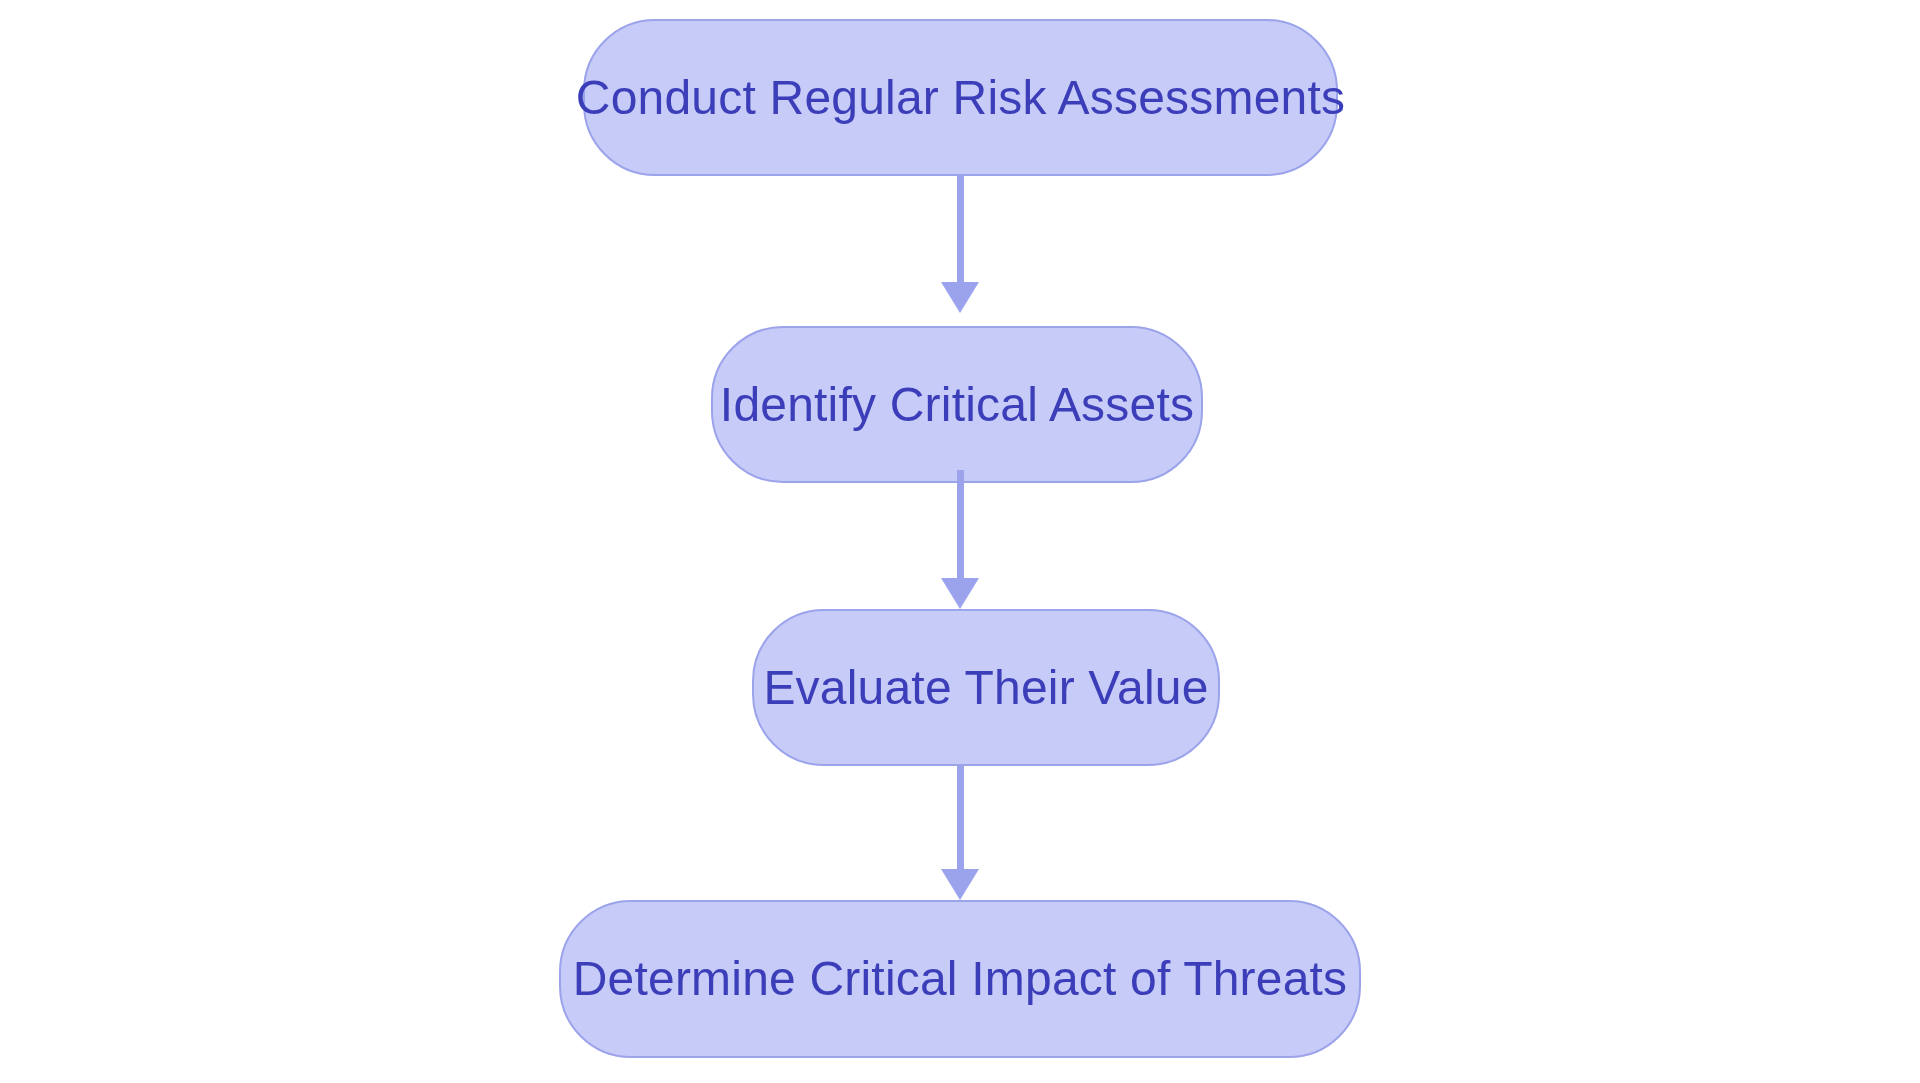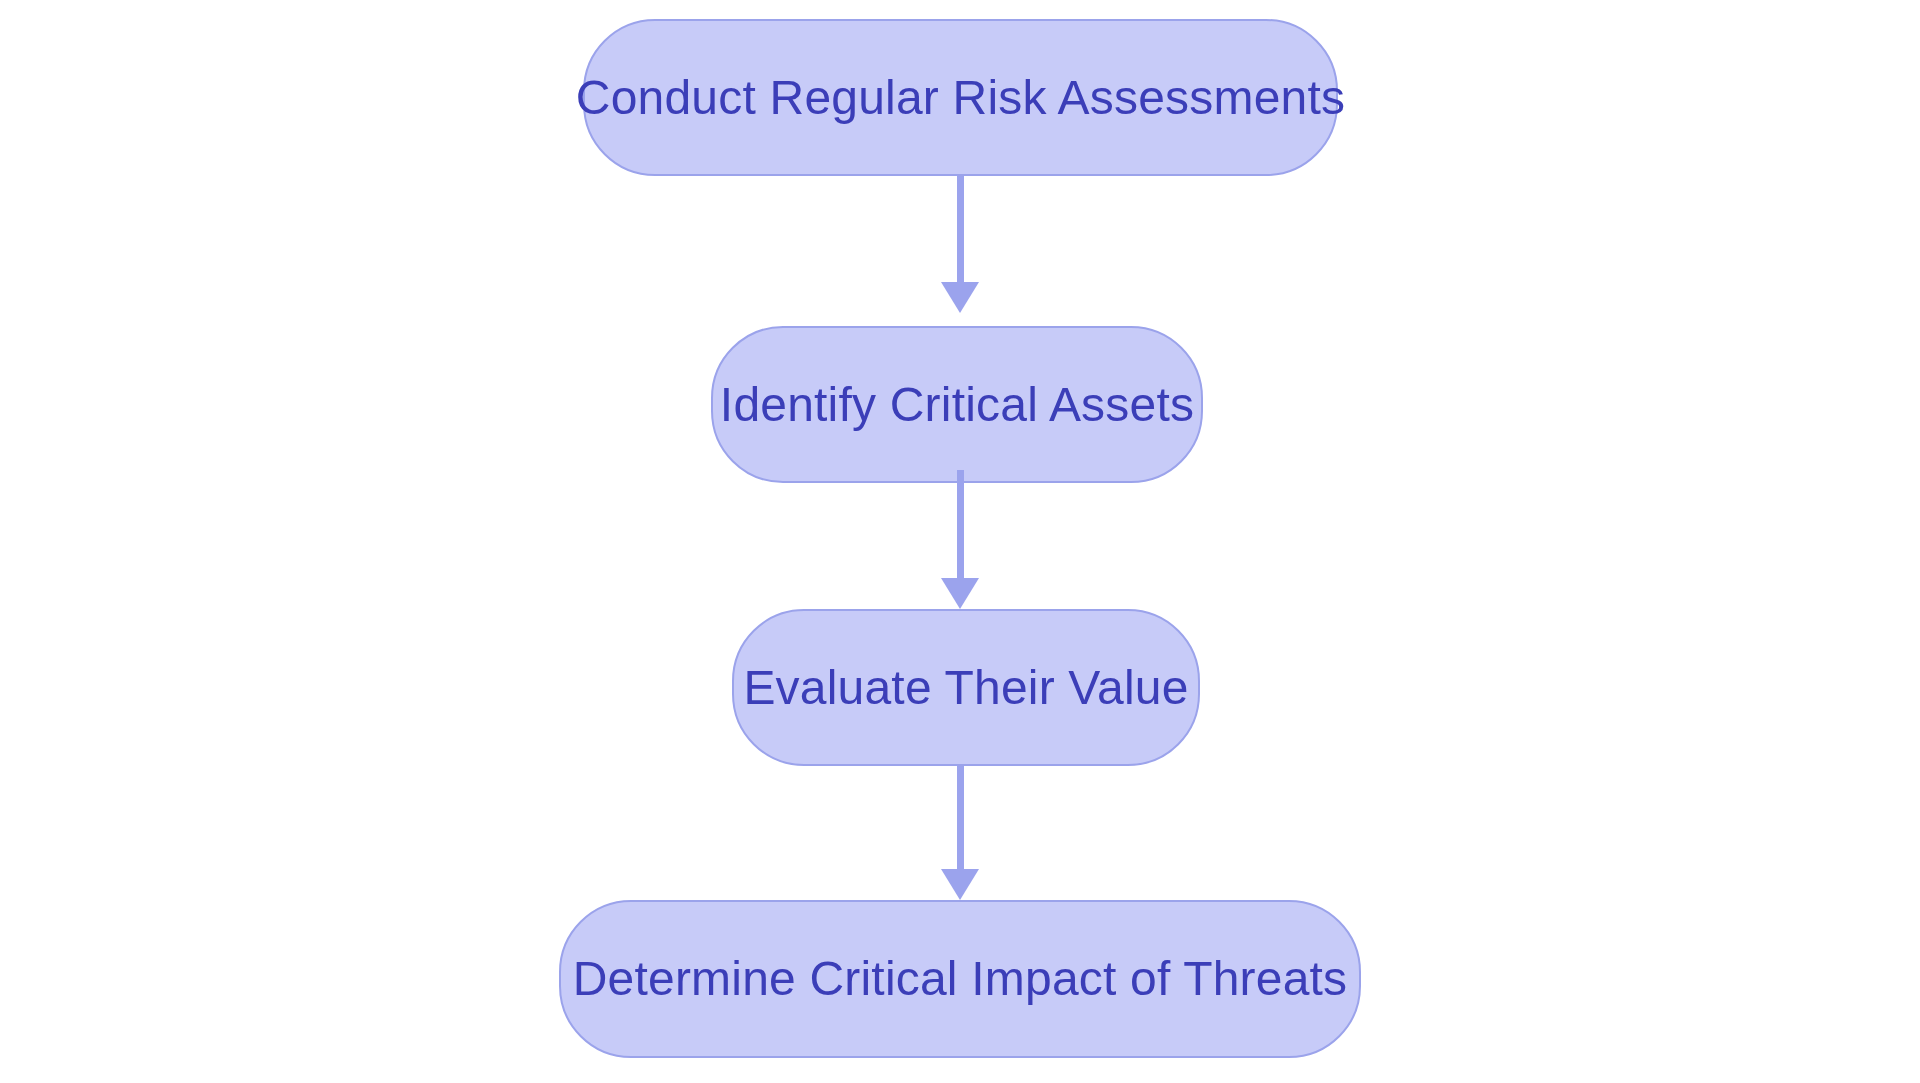--- a/index.html
+++ b/index.html
@@ -35,21 +35,21 @@
     color: var(--node-text, #3b3eb8);
     font-size: 48px;
     line-height: 1.2;
     letter-spacing: 0.2px;
     white-space: nowrap;
     text-align: right;
   }
 
   .node-1 { left: 583px; top: 19px;  width: 755px; height: 157px; }
   .node-2 { left: 711px; top: 313px; width: 492px; height: 157px; margin-top: 13px; }
-  .node-3 { left: 732px; top: 609px; width: 468px; height: 157px; }
+  .node-3 { left: 752px; top: 609px; width: 468px; height: 157px; }
   .node-4 { left: 559px; top: 900px; width: 802px; height: 158px; }
 
   .arrow {
     position: absolute;
     left: 941px;            
     width: 38px;
     display: flex;
     flex-direction: column;
     align-items: center;
   }

